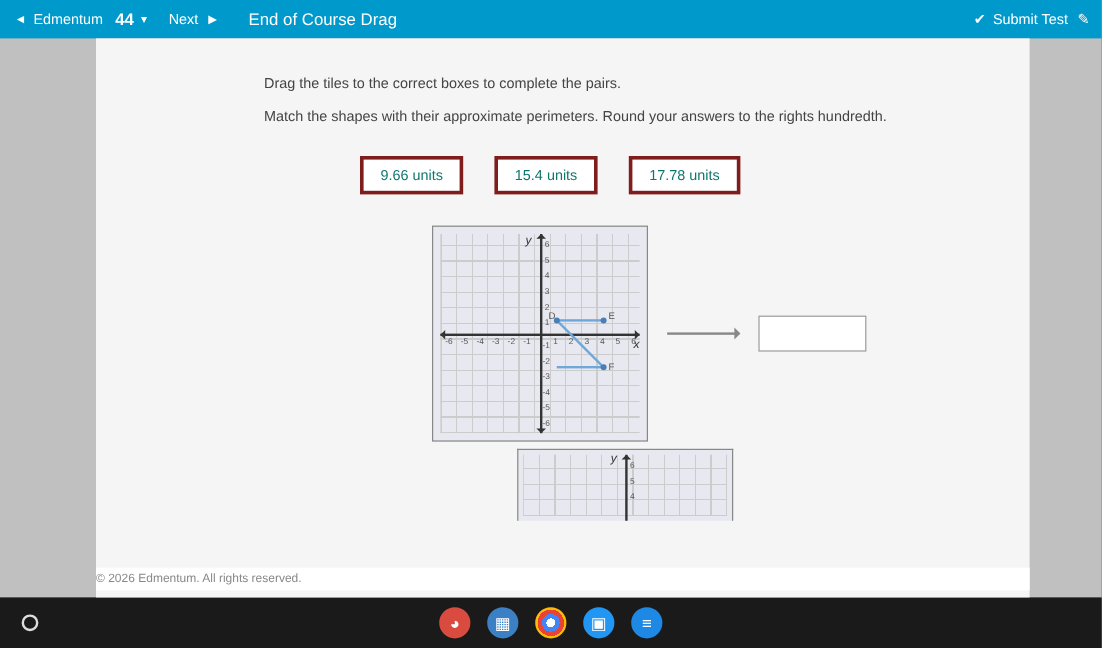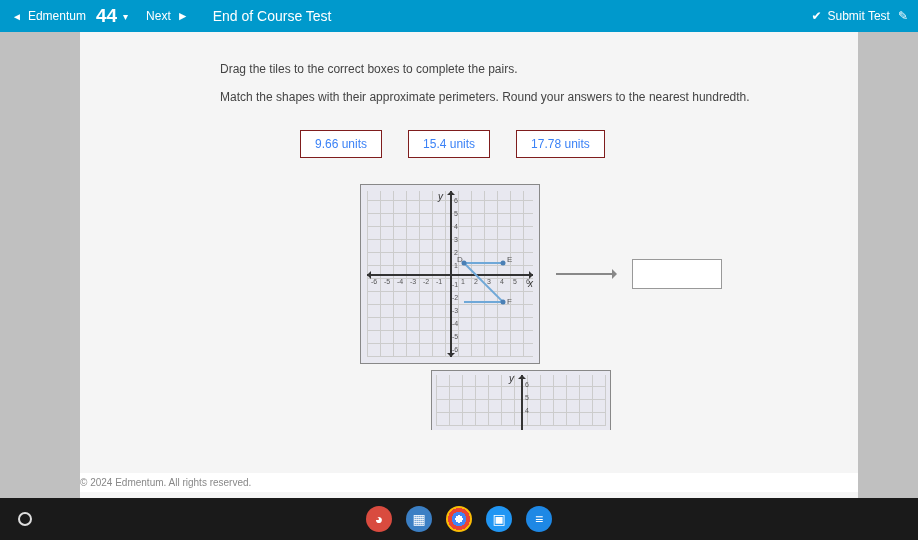--- a/index.html
+++ b/index.html
@@ -20,46 +20,46 @@
       height: 32px;
       display: flex;
       align-items: center;
       padding: 0 12px;
       color: white;
       font-size: 12px;
       position: relative;
     }
     .nav-prev { display: flex; align-items: center; gap: 6px; cursor: pointer; }
     .nav-prev .icon { font-size: 10px; }
-    .question-num { font-size: 19px; font-weight: bold; margin: 0 6px 0 10px; }
+    .question-num { font-size: 14px; font-weight: bold; margin: 0 6px 0 10px; }
     .dropdown-icon { font-size: 10px; }
     .nav-next { display: flex; align-items: flex-start; gap: 6px; margin-left: 18px; cursor: pointer; }
     .header-title { margin-left: 24px; font-size: 14px; }
     .submit-area { position: absolute; right: 10px; display: flex; align-items: center; gap: 8px; }
     .submit-btn { display: flex; align-items: center; gap: 6px; cursor: pointer; }
     .tools-icon { font-size: 12px; }
 
     .content-wrapper {
       background: #f5f5f5;
       margin: 0 60px 0 80px;
       height: 476px;
       overflow: hidden;
       position: relative;
     }
     .question-body { padding: 30px 36px 0 140px; }
     .instruction-1 { font-size: 12px; color: #444; margin-bottom: 14px; }
     .instruction-2 { font-size: 12px; color: #444; margin-bottom: 26px; }
 
     .tiles-row { display: flex; gap: 26px; margin-bottom: 26px; margin-left: 80px; }
     .tile {
-      border: 1px solid #7f1d1d;
+      border: 3px solid #7f1d1d;
       background: #fff;
       padding: 6px 14px;
       font-size: 12px;
-      color: #3b82f6;
+      color: #0f766e;
       cursor: move;
     }
 
     .shape-row {
       display: flex;
       align-items: center;
       justify-content: center;
       gap: 16px;
       margin-left: 40px;
     }
@@ -151,34 +151,34 @@
     <div class="nav-prev">
       <span class="icon">◄</span>
       <span>Edmentum</span>
     </div>
     <span class="question-num">44</span>
     <span class="dropdown-icon">▾</span>
     <div class="nav-next">
       <span>Next</span>
       <span class="icon">►</span>
     </div>
-    <span class="header-title">End of Course Test</span>
+    <span class="header-title">End of Course Drag</span>
     <div class="submit-area">
       <div class="submit-btn">
         <span>✔</span>
         <span>Submit Test</span>
       </div>
       <span class="tools-icon">✎</span>
     </div>
   </div>
 
   <div class="content-wrapper">
     <div class="question-body">
       <p class="instruction-1">Drag the tiles to the correct boxes to complete the pairs.</p>
-      <p class="instruction-2">Match the shapes with their approximate perimeters. Round your answers to the nearest hundredth.</p>
+      <p class="instruction-2">Match the shapes with their approximate perimeters. Round your answers to the rights hundredth.</p>
 
       <div class="tiles-row">
         <div class="tile">9.66 units</div>
         <div class="tile">15.4 units</div>
         <div class="tile">17.78 units</div>
       </div>
 
       <div class="shape-row">
         <div class="graph-box">
           <div class="graph-grid"></div>
@@ -233,21 +233,21 @@
         <div class="graph-grid"></div>
         <div class="axis-v"></div>
         <span class="label-y">y</span>
         <span class="tick-label" style="left:calc(50% + 4px); top:10px">6</span>
         <span class="tick-label" style="left:calc(50% + 4px); top:23px">5</span>
         <span class="tick-label" style="left:calc(50% + 4px); top:36px">4</span>
       </div>
     </div>
   </div>
 
-  <div class="footer-area">© 2024 Edmentum. All rights reserved.</div>
+  <div class="footer-area">© 2026 Edmentum. All rights reserved.</div>
 </div>
 
 <div class="taskbar">
   <div class="tb-circle"></div>
   <div class="tb-center">
     <div class="tb-icon tb-red">◕</div>
     <div class="tb-icon tb-blue1">▦</div>
     <div class="tb-icon tb-chrome"></div>
     <div class="tb-icon tb-blue2">▣</div>
     <div class="tb-icon tb-blue3">≡</div>

